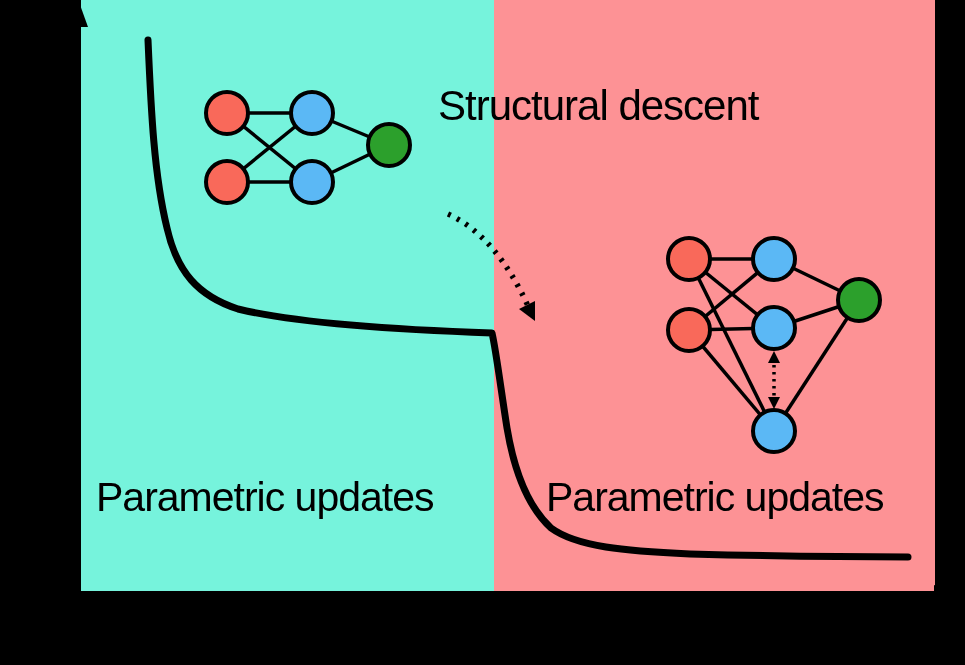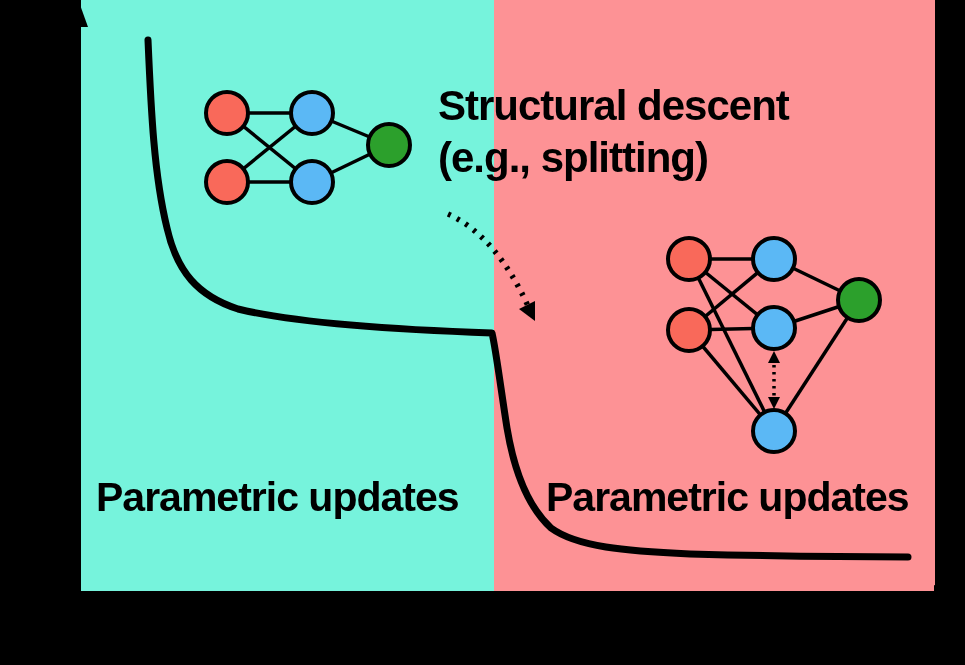--- a/index.html
+++ b/index.html
@@ -18,21 +18,21 @@
     font-family: "Liberation Sans", sans-serif;
   }
   .fig svg {
     position: absolute;
     left: 0;
     top: 0;
   }
   .txt {
     position: absolute;
     font-family: "Liberation Sans", sans-serif;
-    font-weight: 700;
+    font-weight: 400;
     color: #000000;
     letter-spacing: -1px;
     white-space: nowrap;
   }
   .structural {
     left: 438px;
     top: 80px;
     font-size: 42px;
     line-height: 52px;
   }
@@ -87,19 +87,18 @@
       <circle cx="689" cy="259" r="21" fill="#F9695A" stroke="#000000" stroke-width="4"></circle>
       <circle cx="689" cy="330" r="21" fill="#F9695A" stroke="#000000" stroke-width="4"></circle>
       <circle cx="774" cy="259" r="21" fill="#5BB8F5" stroke="#000000" stroke-width="4"></circle>
       <circle cx="774" cy="328" r="21" fill="#5BB8F5" stroke="#000000" stroke-width="4"></circle>
       <circle cx="774" cy="431" r="21" fill="#5BB8F5" stroke="#000000" stroke-width="4"></circle>
       <circle cx="859" cy="300" r="21" fill="#2CA02C" stroke="#000000" stroke-width="4"></circle>
     </svg>
 
   <div class="txt structural">
     <div>Structural descent</div>
-    <div>(e.g., splitting)</div>
   </div>
 
   <div class="txt left-lbl">Parametric updates</div>
 
   <div class="txt right-lbl">Parametric updates</div>
 </div>
 
 </body></html>

